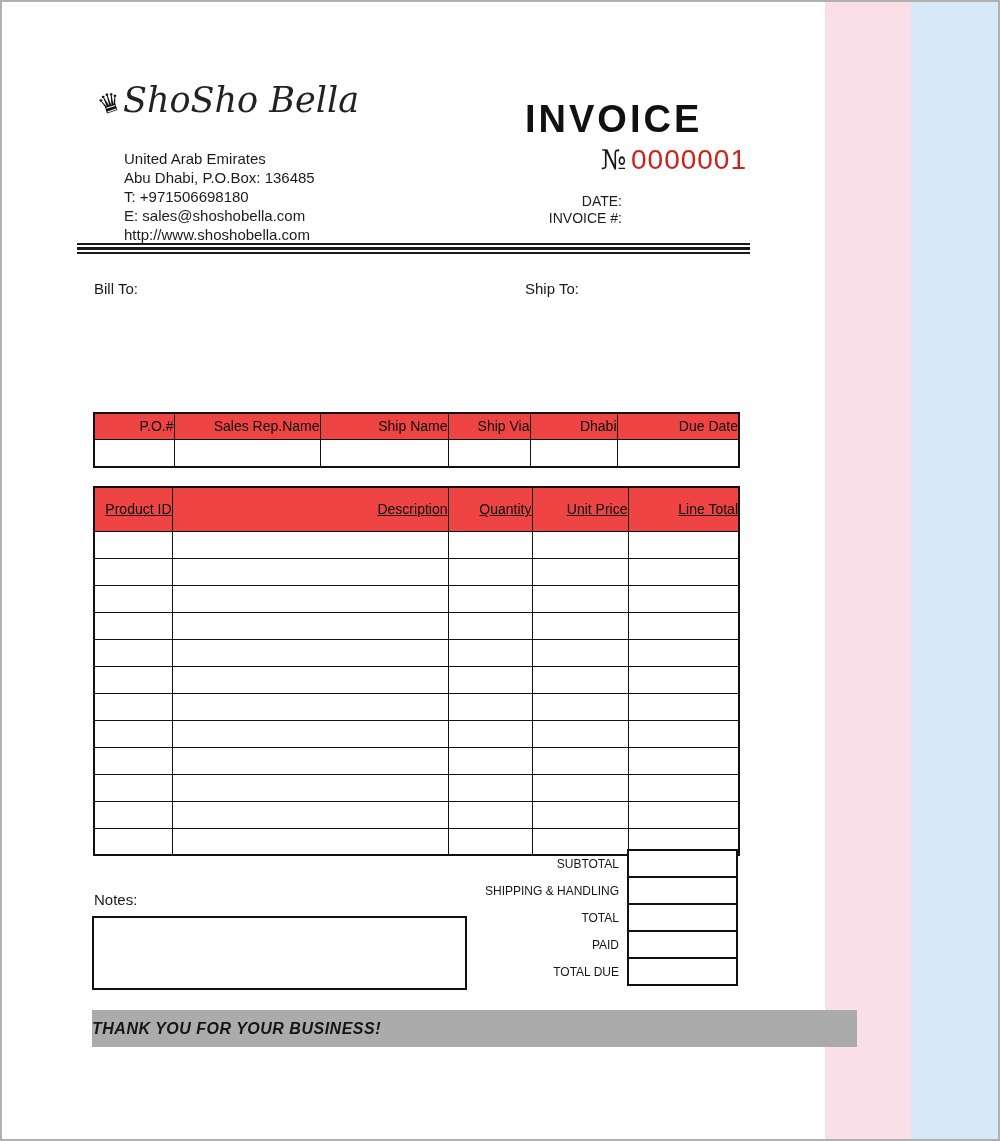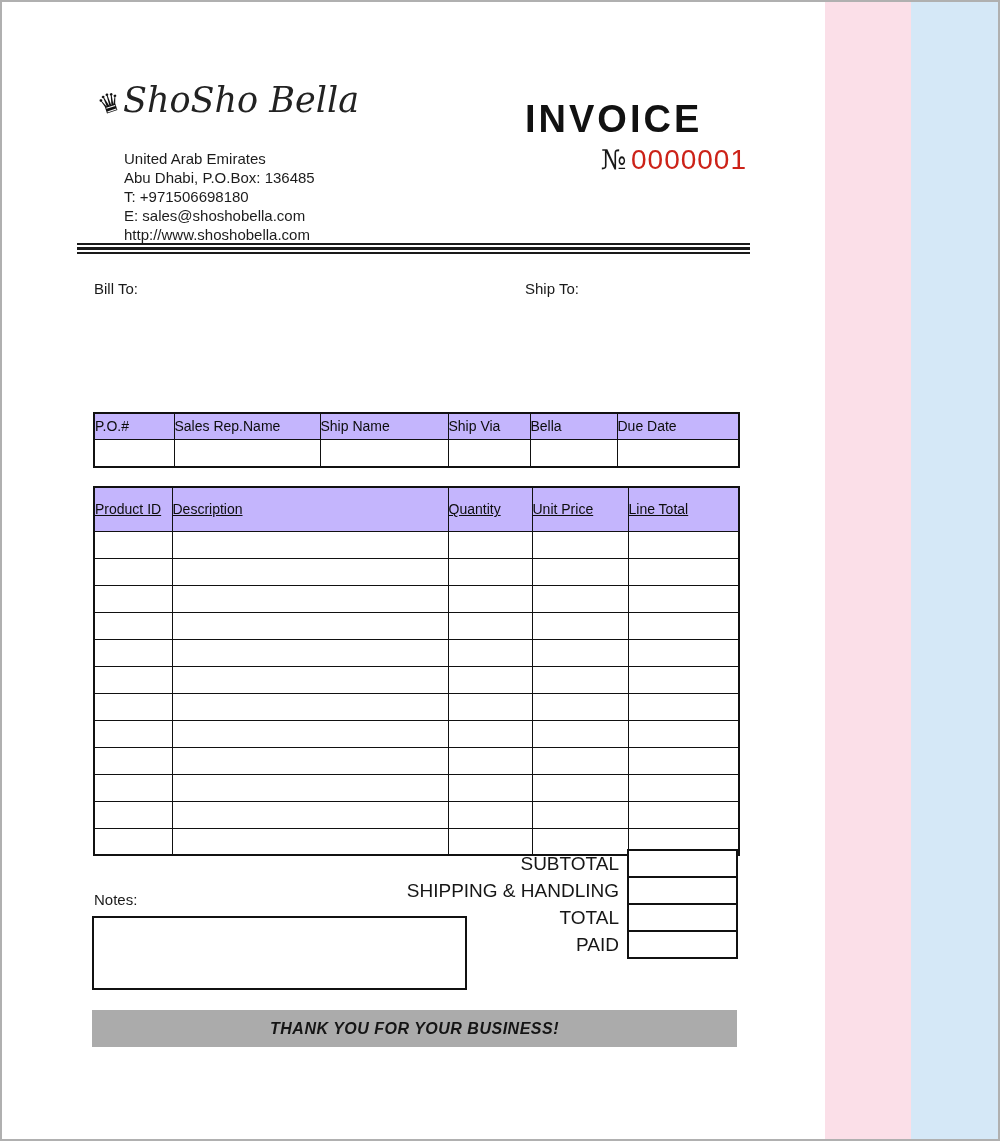--- a/index.html
+++ b/index.html
@@ -72,59 +72,59 @@
   .separator .l2 { height: 3px; background: #1a1a1a; }
   .separator .g2 { height: 2px; }
   .separator .l3 { height: 2px; background: #1a1a1a; }
 
   .bill-to { position: absolute; left: 92px; top: 278px; font-size: 15px; }
   .ship-to { position: absolute; left: 515px; top: 278px; font-size: 15px; margin-left: 8px; }
 
   table { border-collapse: collapse; table-layout: fixed; }
   th, td { border: 1px solid #111; overflow: hidden; }
   th {
-    background: #c4b5fd;
+    background: #ef4444;
     font-size: 14px; font-weight: normal; color: #0d0d0d;
-    text-align: left; vertical-align: middle;
+    text-align: right; vertical-align: middle;
   }
   td { background: #ffffff; }
 
   .order-table { position: absolute; left: 91px; top: 410px; width: 645px; border: 2px solid #111; }
   .order-table th { height: 26px; }
   .order-table td { height: 28px; }
 
   .items-table { position: absolute; left: 91px; top: 484px; width: 645px; border: 2px solid #111; }
   .items-table th { height: 44px; text-decoration: underline; }
   .items-table td { height: 27px; }
 
   
   .summary { position: absolute; left: 300px; top: 847px; width: 436px; }
   .summary-row { display: flex; align-items: center; height: 29px; margin-top: -2px; }
   .summary-row:first-child { margin-top: 0; }
   .summary-label {
     flex: 1; text-align: right; padding-right: 8px;
-    font-size: 19px; color: #161616; white-space: nowrap;
+    font-size: 12px; color: #161616; white-space: nowrap;
   }
   .summary-box {
     width: 111px; height: 29px;
     border: 2px solid #111; background: #fff;
   }
 
   .notes-label { position: absolute; left: 92px; top: 889px; font-size: 15px; }
   .notes-box {
     position: absolute; left: 90px; top: 914px;
     width: 375px; height: 74px;
     border: 2px solid #111; background: #fff;
   }
 
   .footer-bar {
     position: absolute; left: 90px; top: 1008px;
-    width: 645px; height: 37px;
+    width: 765px; height: 37px;
     background: #ababab;
-    display: flex; align-items: center; justify-content: center;
+    display: flex; align-items: center; justify-content: flex-start;
   }
   .footer-text {
     font-size: 16px; font-style: italic; font-weight: bold;
     letter-spacing: 0.5px; color: #151515;
   }
 </style>
 </head>
 <body>
 
 <div class="canvas">
@@ -143,20 +143,24 @@
     <div>http://www.shoshobella.com</div>
   </div>
 
   <div class="invoice-title">INVOICE</div>
 
   <div class="invoice-number">
     <span class="numero">№</span>
     <span class="digits">0000001</span>
   </div>
 
+  <div class="meta-block">
+    <div>DATE:</div>
+    <div>INVOICE #:</div>
+  </div>
 
   <div class="separator">
     <div class="l1"></div>
       <div class="g1"></div>
       <div class="l2"></div>
       <div class="g2"></div>
       <div class="l3"></div>
   </div>
 
   <div class="bill-to">Bill To:</div>
@@ -170,21 +174,21 @@
       <col style="width:82px">
         <col style="width:87px">
         <col style="width:122px">
     </colgroup>
     <tbody>
         <tr>
       <th>P.O.#</th>
       <th>Sales Rep.Name</th>
       <th>Ship Name</th>
       <th>Ship Via</th>
-      <th>Bella</th>
+      <th>Dhabi</th>
       <th>Due Date</th>
     </tr>
     <tr>
       <td></td>
       <td></td>
       <td></td>
       <td></td>
       <td></td>
       <td></td>
     </tr>
@@ -304,20 +308,24 @@
       <div class="summary-box"></div>
     </div>
     <div class="summary-row">
       <div class="summary-label">TOTAL</div>
       <div class="summary-box"></div>
     </div>
     <div class="summary-row">
       <div class="summary-label">PAID</div>
       <div class="summary-box"></div>
     </div>
+    <div class="summary-row">
+      <div class="summary-label">TOTAL DUE</div>
+      <div class="summary-box"></div>
+    </div>
   </div>
 
   <div class="notes-label">Notes:</div>
   <div class="notes-box"></div>
 
   <div class="footer-bar">
     <div class="footer-text">THANK YOU FOR YOUR BUSINESS!</div>
   </div>
 
 </div>

